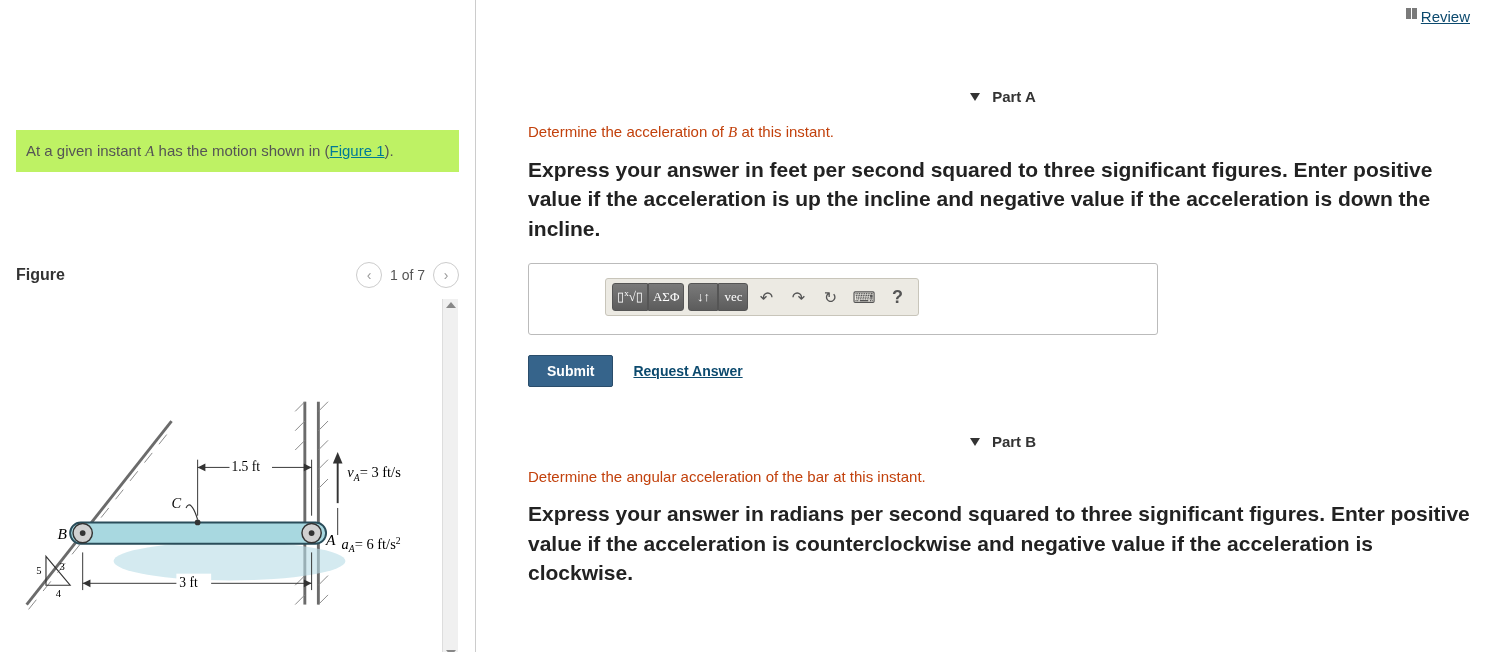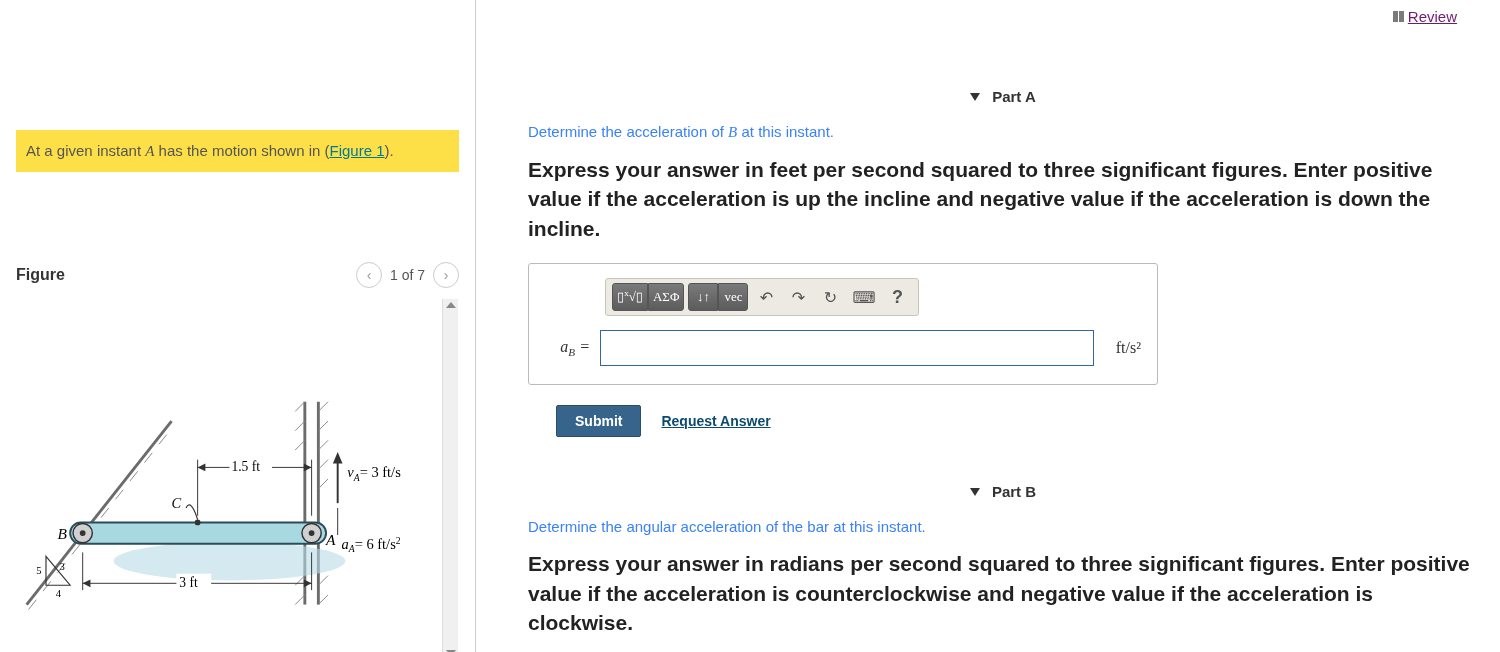--- a/index.html
+++ b/index.html
@@ -1,54 +1,54 @@
 <!DOCTYPE html>
 <html><head>
 <meta charset="utf-8">
 <style>
 * { box-sizing: border-box; margin: 0; padding: 0; }
 body { font-family: Arial, Helvetica, sans-serif; font-size: 14px; color: #333; background: #fff; }
 .container { display: flex; width: 1500px; height: 652px; }
 .left-panel { width: 475px; padding: 0 16px; position: relative; }
 .right-panel { flex: 1; border-left: 1px solid #ccc; padding: 8px 20px 0 50px; position: relative; }
-.review-link { position: absolute; top: 8px; right: 43px; color: #701a75; text-decoration: underline; font-size: 15px; display: flex; align-items: center; gap: 4px; }
+.review-link { position: absolute; top: 8px; right: 30px; color: #0c4a6e; text-decoration: underline; font-size: 15px; display: flex; align-items: flex-start; gap: 4px; }
 .review-icon { display: inline-flex; gap: 1px; }
 .review-icon span { width: 5px; height: 11px; background: #7a7a7a; display: inline-block; }
-.problem-statement { background: #fde047; padding: 12px 10px; margin-top: 130px; font-size: 15px; color: #555; }
+.problem-statement { background: #bef264; padding: 12px 10px; margin-top: 130px; font-size: 15px; color: #555; }
 .problem-statement .figlink { color: #007a96; text-decoration: underline; }
 .figure-header { display: flex; align-items: center; justify-content: space-between; margin-top: 90px; }
 .figure-title { font-size: 16px; font-weight: bold; color: #333; }
 .figure-nav { display: flex; align-items: center; gap: 8px; color: #555; }
 .nav-btn { width: 26px; height: 26px; border: 1px solid #ccc; border-radius: 50%; background: #fff; display: inline-flex; align-items: center; justify-content: center; color: #999; font-size: 14px; cursor: pointer; }
 .figure-body { border: 1px solid transparent; margin-top: 10px; display: flex; }
 .figure-canvas { flex: 1; height: 360px; position: relative; }
 .scrollbar { width: 16px; background: #f0f0f0; border-left: 1px solid #ddd; display: flex; flex-direction: column; align-items: center; justify-content: space-between; }
 .scrollbar .arrow { width: 0; height: 0; border-left: 5px solid transparent; border-right: 5px solid transparent; margin: 3px 0; }
 .scrollbar .arrow.up { border-bottom: 6px solid #888; }
 .scrollbar .arrow.down { border-top: 6px solid #888; }
 .part { margin-top: 80px; }
 .part-header { display: flex; align-items: center; gap: 12px; font-weight: bold; font-size: 15px; cursor: pointer; justify-content: center; }
 .part-caret { width: 0; height: 0; border-left: 5px solid transparent; border-right: 5px solid transparent; border-top: 8px solid #333; }
 .part-body { padding: 18px 0 0 2px; }
-.prompt-text { color: #3b82f6; font-size: 15px; margin-bottom: 14px; }
+.prompt-text { color: #c2410c; font-size: 15px; margin-bottom: 14px; }
 .instructions { font-weight: bold; color: #222; font-size: 21px; margin-bottom: 20px; line-height: 1.4; }
 .answer-box { border: 1px solid #bbb; border-radius: 3px; padding: 14px 16px 18px; width: 630px; }
 .toolbar { display: inline-flex; align-items: center; background: #eceae3; border: 1px solid #c8c5ba; border-radius: 3px; padding: 4px 6px; gap: 4px; margin-left: 60px; }
 .tb-grp { display: inline-flex; }
 .tb-btn { display: inline-flex; align-items: center; justify-content: center; height: 28px; min-width: 30px; padding: 0 4px; border: 1px solid #555; background: linear-gradient(#7a7a7a,#5c5c5c); color: #fff; font-size: 13px; font-family: Georgia, serif; cursor: pointer; }
 .tb-btn:first-child { border-top-left-radius: 3px; border-bottom-left-radius: 3px; }
 .tb-btn:last-child { border-top-right-radius: 3px; border-bottom-right-radius: 3px; }
 .tb-plain { display: inline-flex; align-items: center; justify-content: center; height: 28px; min-width: 28px; color: #555; font-size: 16px; cursor: pointer; padding: 0 4px; }
 .tb-plain.help { font-size: 18px; font-weight: bold; }
 .answer-row { display: flex; align-items: center; margin-top: 14px; gap: 10px; }
 .ans-label { font-family: Georgia, 'Times New Roman', serif; font-style: italic; font-size: 16px; color: #333; width: 45px; text-align: right; }
 .ans-label sub { font-style: italic; font-size: 0.7em; }
 .ans-input { flex: 1; height: 36px; border: 1px solid #369; background: #fff; padding: 0 8px; font-size: 15px; }
 .ans-unit { font-family: Georgia, 'Times New Roman', serif; font-size: 16px; color: #333; padding-left: 12px; }
-.submit-row { margin-top: 20px; display: flex; align-items: center; gap: 20px; margin-left: 28px; }
+.submit-row { margin-top: 20px; display: flex; align-items: center; gap: 20px; }
 .submit-btn { background: #36648b; color: #fff; border: 1px solid #2a4d6b; padding: 7px 18px; font-size: 14px; font-weight: bold; border-radius: 2px; cursor: pointer; }
 .req-link { color: #0c4a6e; text-decoration: underline; font-weight: bold; font-size: 14px; cursor: pointer; }
 .partb { margin-top: 46px; }
 .ital { font-style: italic; font-family: Georgia, serif; }
 svg text { font-family: Georgia, 'Times New Roman', serif; }
 </style>
 </head>
 <body>
 
 <div class="container">
@@ -185,25 +185,20 @@
             <span class="tb-grp">
               <span class="tb-btn">↓↑</span>
               <span class="tb-btn">vec</span>
             </span>
             <span class="tb-plain">↶</span>
             <span class="tb-plain">↷</span>
             <span class="tb-plain">↻</span>
             <span class="tb-plain">⌨</span>
             <span class="tb-plain help">?</span>
           </div>
-          <div class="answer-row">
-            <div class="ans-label"><span class="ital">a</span><sub>B</sub><span> =</span></div>
-            <input class="ans-input" type="text" style="">
-            <div class="ans-unit">ft/s²</div>
-          </div>
         </div>
 
         <div class="submit-row">
           <button class="submit-btn">Submit</button>
           <a class="req-link">Request Answer</a>
         </div>
       </div>
     </div>
 
     <div class="part partb">

